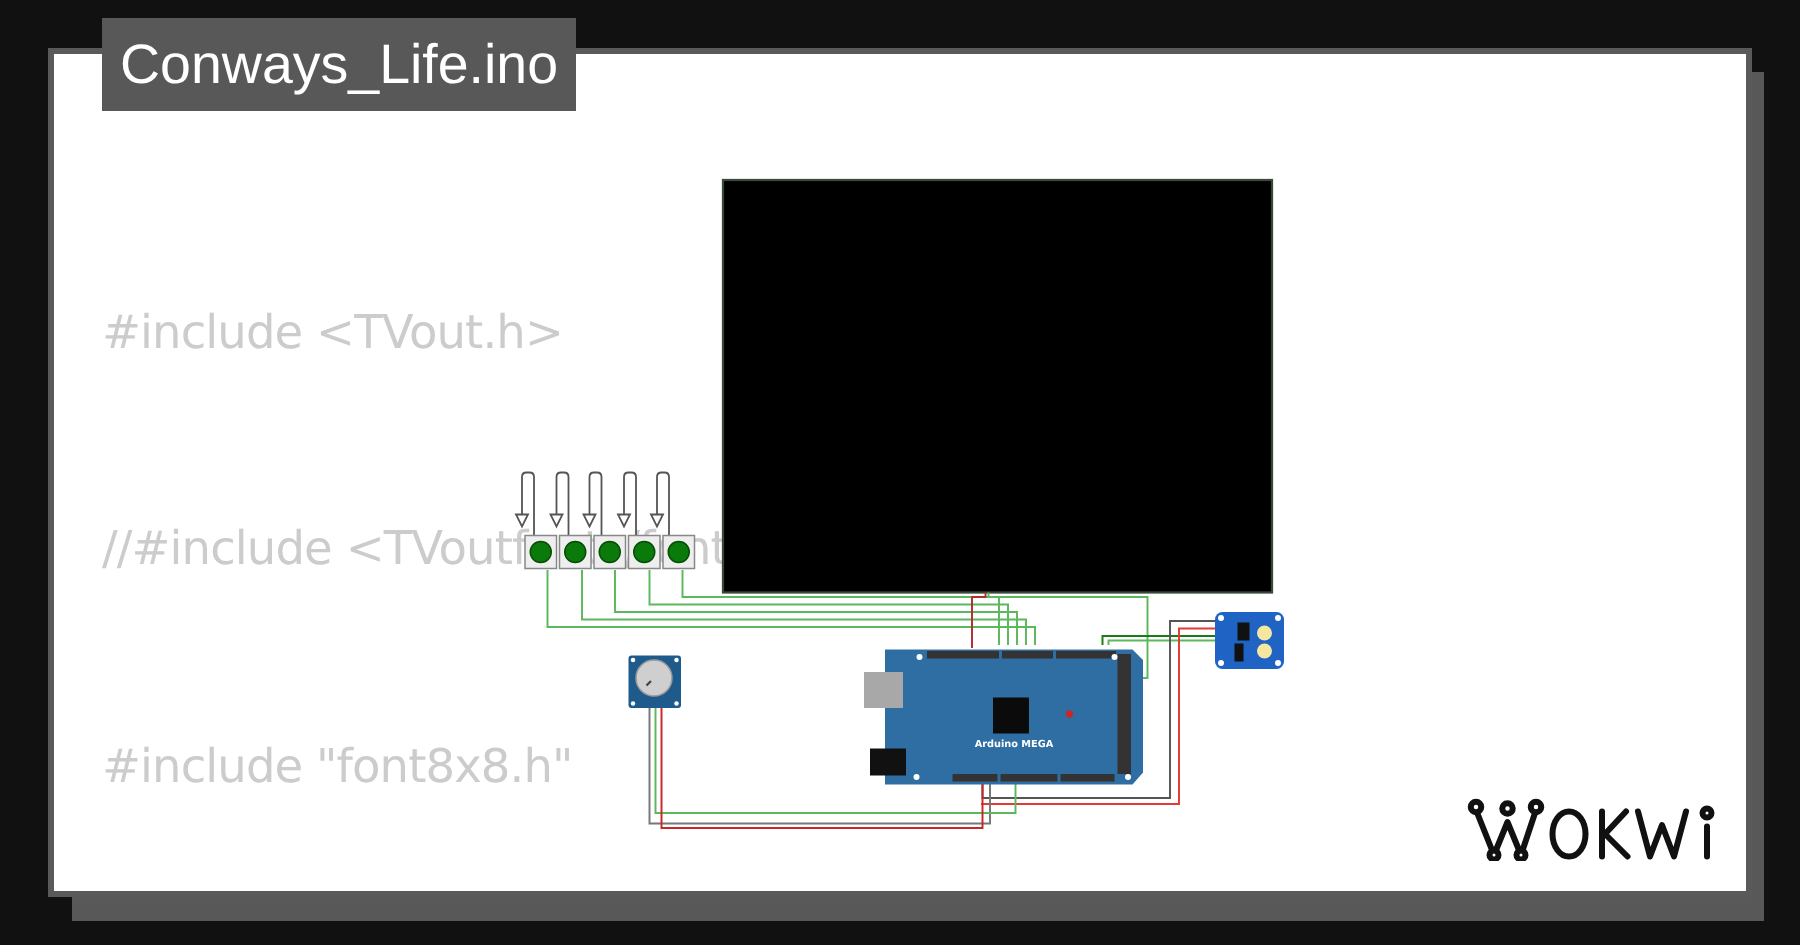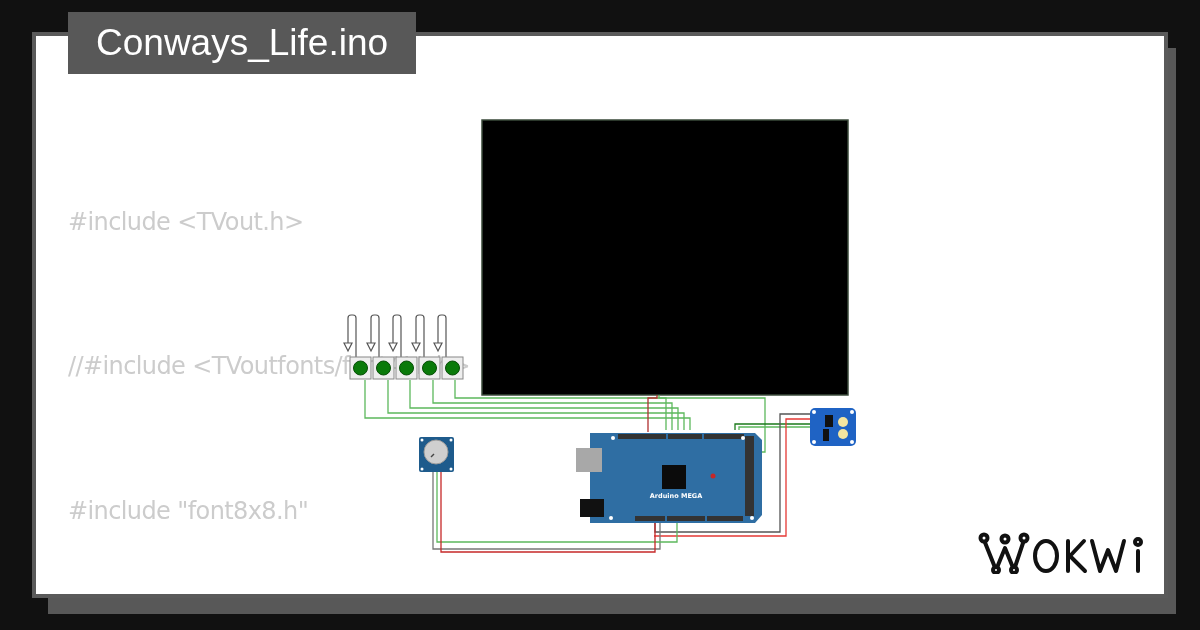--- a/index.html
+++ b/index.html
@@ -1,20 +1,20 @@
 <!DOCTYPE html>
 <html><head>
 <meta charset="utf-8">
 <style>
   html, body { margin:0; padding:0; }
   body { width:1200px; height:630px; background:#111111; position:relative; overflow:hidden; font-family:"DejaVu Sans", sans-serif; }
   .shadow { position:absolute; left:48px; top:48px; width:1128px; height:566px; background:#585858; }
   .card { position:absolute; left:32px; top:32px; width:1128px; height:558px; background:#ffffff; border:4px solid #5a5a5a; box-sizing:content-box; overflow:hidden; }
-  .title-tag { position:absolute; left:68px; top:12px; height:62px; padding:0 28px; background:#585858; color:#ffffff; font-family:"Liberation Sans", sans-serif; font-size:37px; line-height:62px; z-index:5; }
-  .code { position:absolute; left:36px; top:74px; margin:0; font-family:"DejaVu Sans", sans-serif; font-size:24px; line-height:48.3px; color:#cccccc; white-space:pre; letter-spacing:-0.6px; }
+  .title-tag { position:absolute; left:68px; top:12px; height:62px; padding:0 12px; background:#585858; color:#ffffff; font-family:"Liberation Sans", sans-serif; font-size:37px; line-height:62px; z-index:5; }
+  .code { position:absolute; left:36px; top:74px; margin:0; font-family:"DejaVu Sans", sans-serif; font-size:31px; line-height:48.3px; color:#cccccc; white-space:pre; letter-spacing:-0.6px; }
   .code .line { height:48.3px; }
   .diagram { position:absolute; left:0; top:0; width:1200px; height:630px; z-index:3; }
   .logo { position:absolute; left:978px; top:526px; z-index:4; }
 </style>
 </head>
 <body>
 
 <div class="shadow"></div>
 <div class="card"></div>
 

